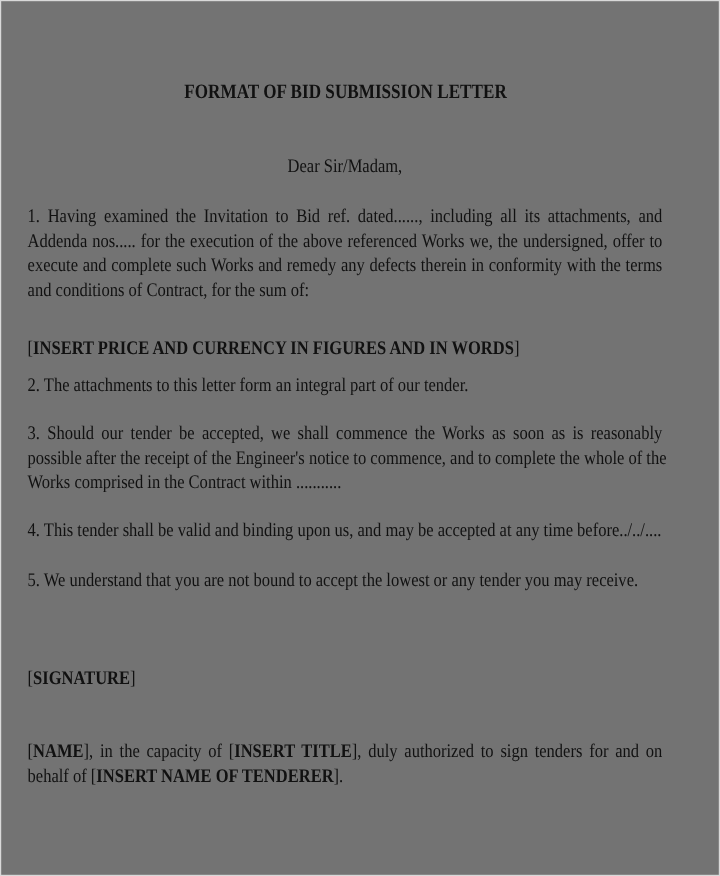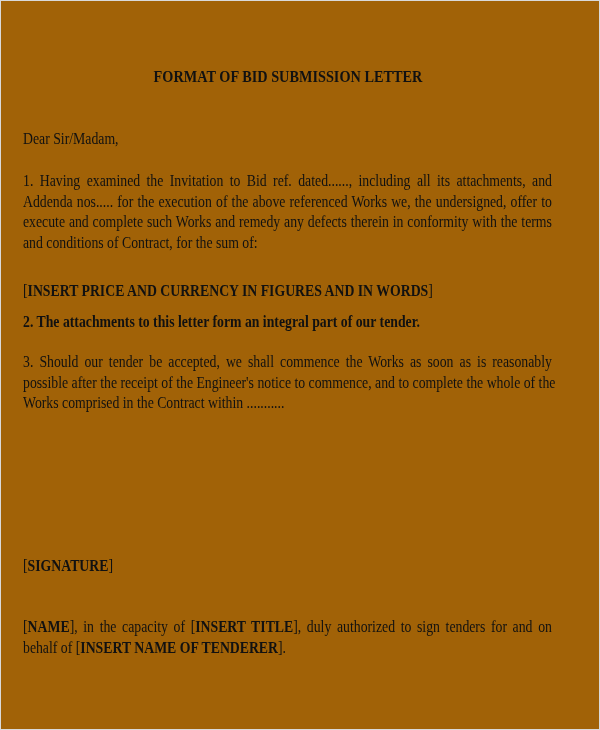--- a/index.html
+++ b/index.html
@@ -12,21 +12,21 @@
       height: 730px;
       overflow: hidden;
       position: relative;
     }
     .page {
       position: absolute;
       left: 0; top: 0;
       width: 598px;
       height: 728px;
       border: 1px solid #d9d9d9;
-      background: #a16207;
+      background: #737373;
       color: #111111;
       font-family: "Liberation Serif", "DejaVu Serif", serif;
     }
     .row {
       position: absolute;
       left: 22px;
       width: 529px;
       font-size: 16px;
       line-height: 20.5px;
       white-space: nowrap;
@@ -64,50 +64,56 @@
   </style>
 </head>
 <body>
 
 <div class="page">
 
   <div class="title">
     <span class="cond">FORMAT OF BID SUBMISSION LETTER</span>
   </div>
 
-  <div class="row" style="top:128px;">
+  <div class="row" style="top:128px;text-align:center;">
     <span class="cond">Dear Sir/Madam,</span>
   </div>
 
   <div class="row" style="top:170px;font-family:Liberation Serif, serif;">
     <span class="cond">
       <span class="line just">1. Having examined the Invitation to Bid ref.    dated......, including all its attachments, and</span>
       <span class="line just">Addenda nos..... for the execution of the above referenced Works we, the undersigned, offer to</span>
       <span class="line just">execute and complete such Works and remedy any defects therein in conformity with the terms</span>
       <span class="line">and conditions of Contract, for the sum of:</span>
     </span>
   </div>
 
   <div class="row" style="top:280px;">
     <span class="cond"><span class="br">[</span><span class="bold">INSERT PRICE AND CURRENCY IN FIGURES AND IN WORDS</span><span class="br">]</span></span>
   </div>
 
-  <div class="row" style="top:311px;font-weight:bold;">
+  <div class="row" style="top:311px;">
     <span class="cond">2. The attachments to this letter form an integral part of our tender.</span>
   </div>
 
   <div class="row" style="top:351px;">
     <span class="cond">
       <span class="line just">3. Should our tender be accepted, we shall commence the Works as soon as is reasonably</span>
       <span class="line just">possible  after the receipt of the Engineer's notice to commence, and to complete the whole of the</span>
       <span class="line">Works comprised in the Contract within ...........</span>
     </span>
   </div>
 
+  <div class="row" style="top:432px;">
+    <span class="cond">4. This tender shall be valid and binding upon us, and may be accepted at any time before../../....</span>
+  </div>
 
+  <div class="row" style="top:473px;">
+    <span class="cond">5. We understand that you are not bound to accept the lowest or any tender you may receive.</span>
+  </div>
 
 
   <div class="row" style="top:555px;">
     <span class="cond"><span class="br">[</span><span class="bold">SIGNATURE</span><span class="br">]</span></span>
   </div>
 
   <div class="row" style="top:616px;">
     <span class="cond">
       <span class="line just"><span class="br">[</span><span class="bold">NAME</span><span class="br">]</span><span>, in the capacity of </span><span class="br">[</span><span class="bold">INSERT TITLE</span><span class="br">]</span><span>, duly authorized to sign tenders for and on</span></span>
       <span class="line"><span>behalf of </span><span class="br">[</span><span class="bold">INSERT NAME OF TENDERER</span><span class="br">].</span></span>

